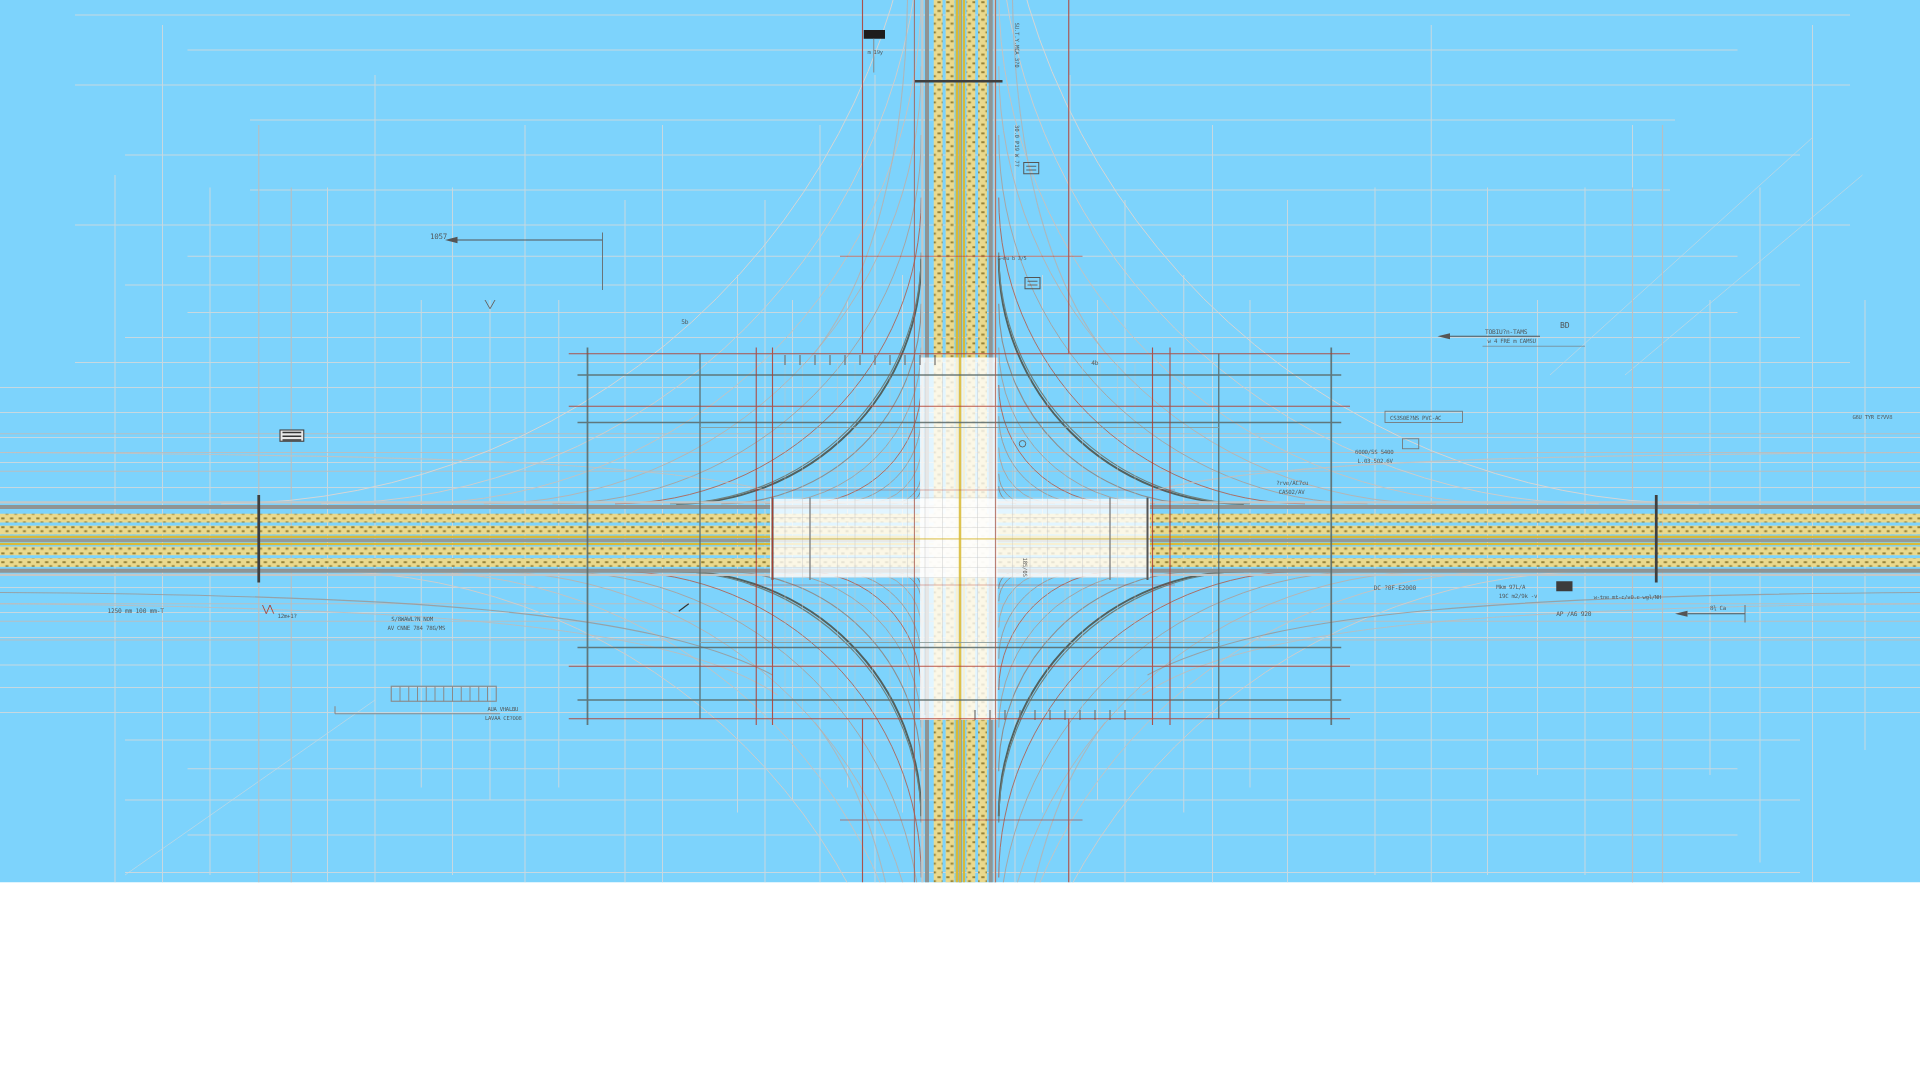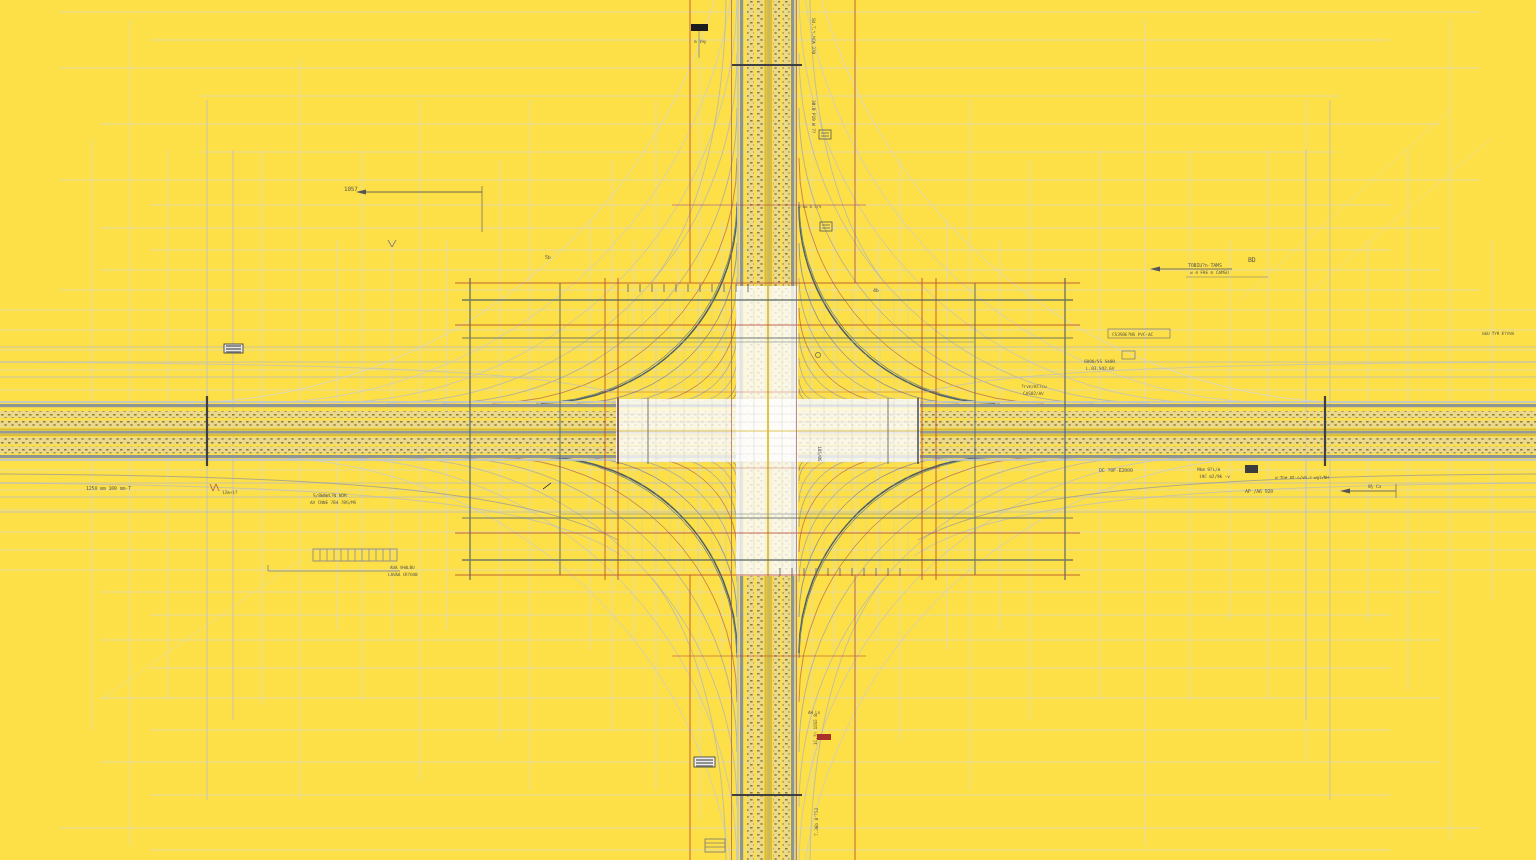--- a/index.html
+++ b/index.html
@@ -1,16 +1,16 @@
 <!DOCTYPE html>
 <html><head>
 <meta charset="utf-8">
 <style>
   html,body{margin:0;padding:0;background:#ffffff;}
-  .stage{position:relative;width:1536px;height:860px;background:#fde047;overflow:hidden;
+  .stage{position:relative;width:1536px;height:706px;background:#7dd3fc;overflow:hidden;
          font-family:"DejaVu Sans Mono", monospace;}
   svg{position:absolute;left:0;top:0;}
   text.lbl{fill:#4f4f4f;opacity:.92;letter-spacing:-0.2px;}
 </style>
 </head>
 <body>
 
 <div class="stage">
 <svg width="1536" height="860" viewBox="0 0 1536 860">
   <defs>

